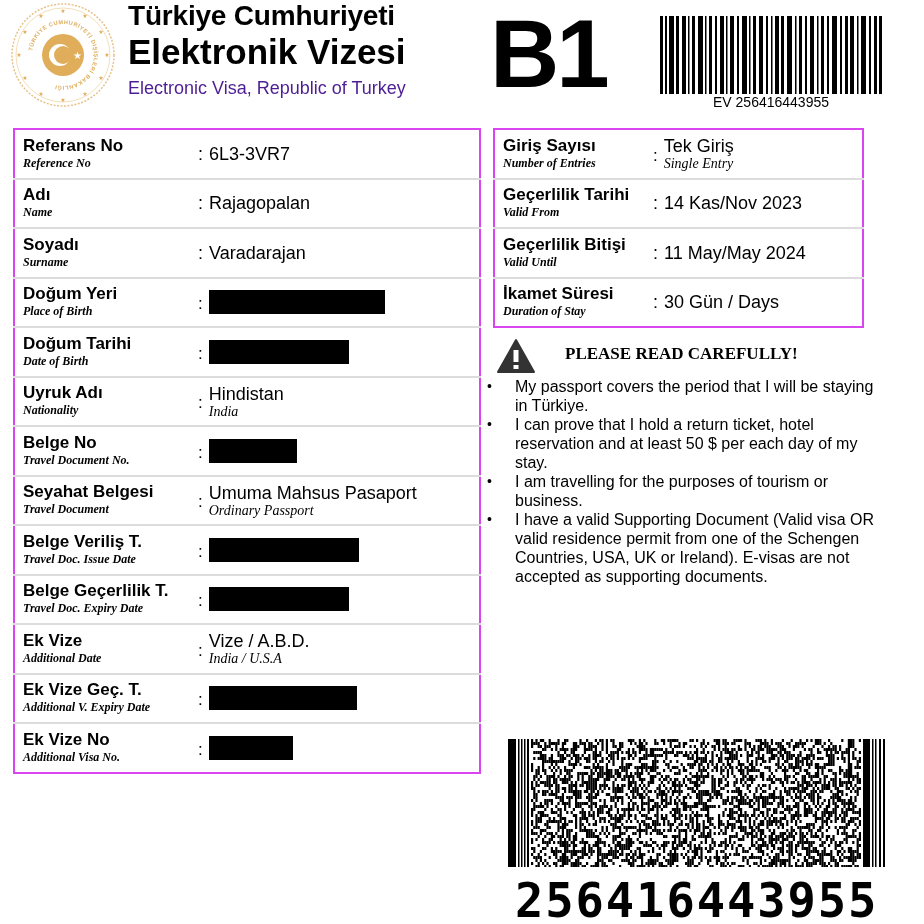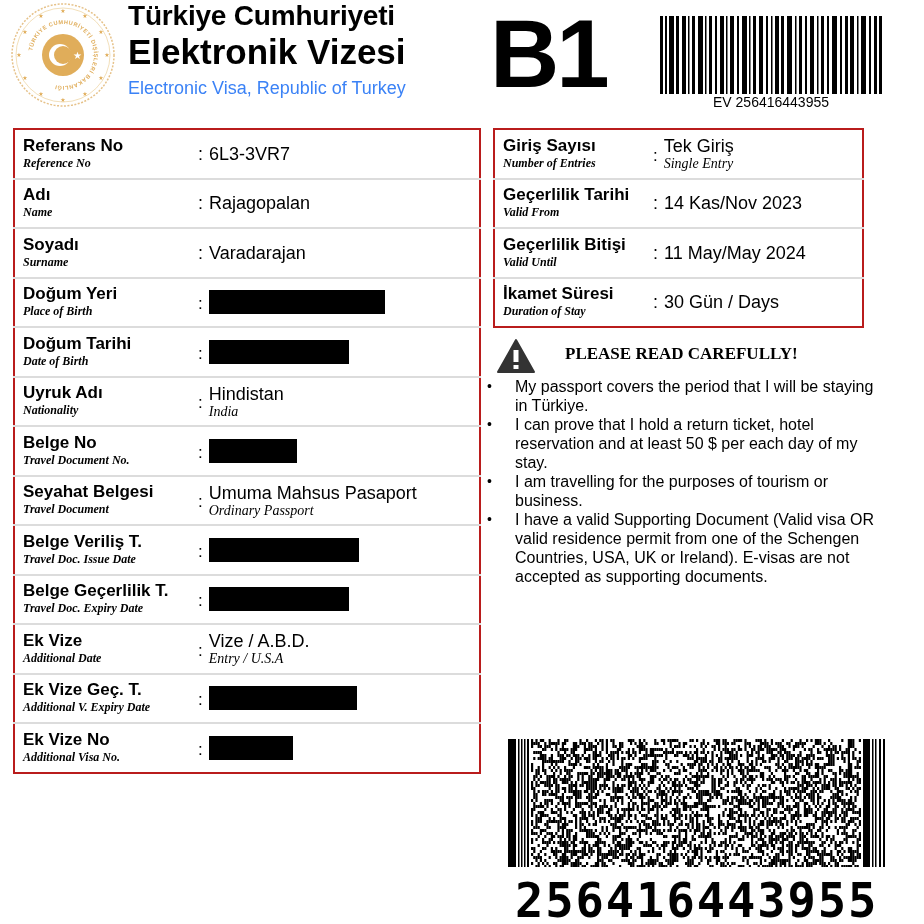--- a/index.html
+++ b/index.html
@@ -1,26 +1,26 @@
 <!DOCTYPE html>
 <html><head>
 <meta charset="utf-8">
 <style>
   html, body { margin: 0; padding: 0; background: #ffffff; }
   body { width: 924px; height: 924px; position: relative; overflow: hidden; font-family: "Liberation Sans", sans-serif; color: #000; }
 
   .seal { position: absolute; left: 10px; top: 2px; width: 106px; height: 106px; }
   .title1 { position: absolute; left: 128px; top: 0px; font-weight: bold; font-size: 28px; line-height: 32px; letter-spacing: -0.2px; }
   .title2 { position: absolute; left: 128px; top: 33px; font-weight: bold; font-size: 35px; line-height: 38px; }
-  .subtitle { position: absolute; left: 128px; top: 78px; font-size: 18px; line-height: 20px; color: #3b82f6; }
+  .subtitle { position: absolute; left: 128px; top: 78px; font-size: 18px; line-height: 20px; color: #4c1d95; }
   .category { position: absolute; left: 490px; top: 4px; font-weight: bold; font-size: 96px; line-height: 100px; letter-spacing: -3px; }
   .barcode1 { position: absolute; left: 660px; top: 16px; width: 222px; height: 78px; }
   .barcode1-text { position: absolute; left: 660px; top: 94px; width: 222px; text-align: center; font-size: 14px; line-height: 16px; }
 
-  table.fields { position: absolute; border-collapse: collapse; border: 2px solid #b91c1c; }
+  table.fields { position: absolute; border-collapse: collapse; border: 2px solid #d946ef; }
   table.fields td { border-top: 2px solid #dcdcdc; padding: 0; vertical-align: middle; }
   table.fields tr:first-child td { border-top: none; }
   .left-table { left: 13px; top: 128px; width: 468px; }
   .right-table { left: 493px; top: 128px; width: 371px; }
   .row { height: 49.5px; }
   .lbl { padding-left: 8px !important; }
   .lbl-tr { font-weight: bold; font-size: 17px; line-height: 18px; white-space: nowrap; }
   .lbl-en { font-family: "Liberation Serif", serif; font-style: italic; font-weight: bold; font-size: 12px; line-height: 16px; white-space: nowrap; }
   .val-main { font-size: 18px; line-height: 20px; white-space: nowrap; }
   .val-sub { font-family: "Liberation Serif", serif; font-style: italic; font-size: 14px; line-height: 15px; white-space: nowrap; }
@@ -251,21 +251,21 @@
       <tr class="row">
         <td class="lbl" style="width: 175px;">
           <div class="lbl-tr">Ek Vize</div>
           <div class="lbl-en">Additional Date</div>
         </td>
         <td>
           <div class="valcell">
             <span class="colon-2">:</span>
             <div>
               <div class="val-main">Vize / A.B.D.</div>
-              <div class="val-sub">Entry / U.S.A</div>
+              <div class="val-sub">India / U.S.A</div>
             </div>
           </div>
         </td>
       </tr>
       <tr class="row">
         <td class="lbl" style="width: 175px;">
           <div class="lbl-tr">Ek Vize Geç. T.</div>
           <div class="lbl-en">Additional V. Expiry Date</div>
         </td>
         <td>

